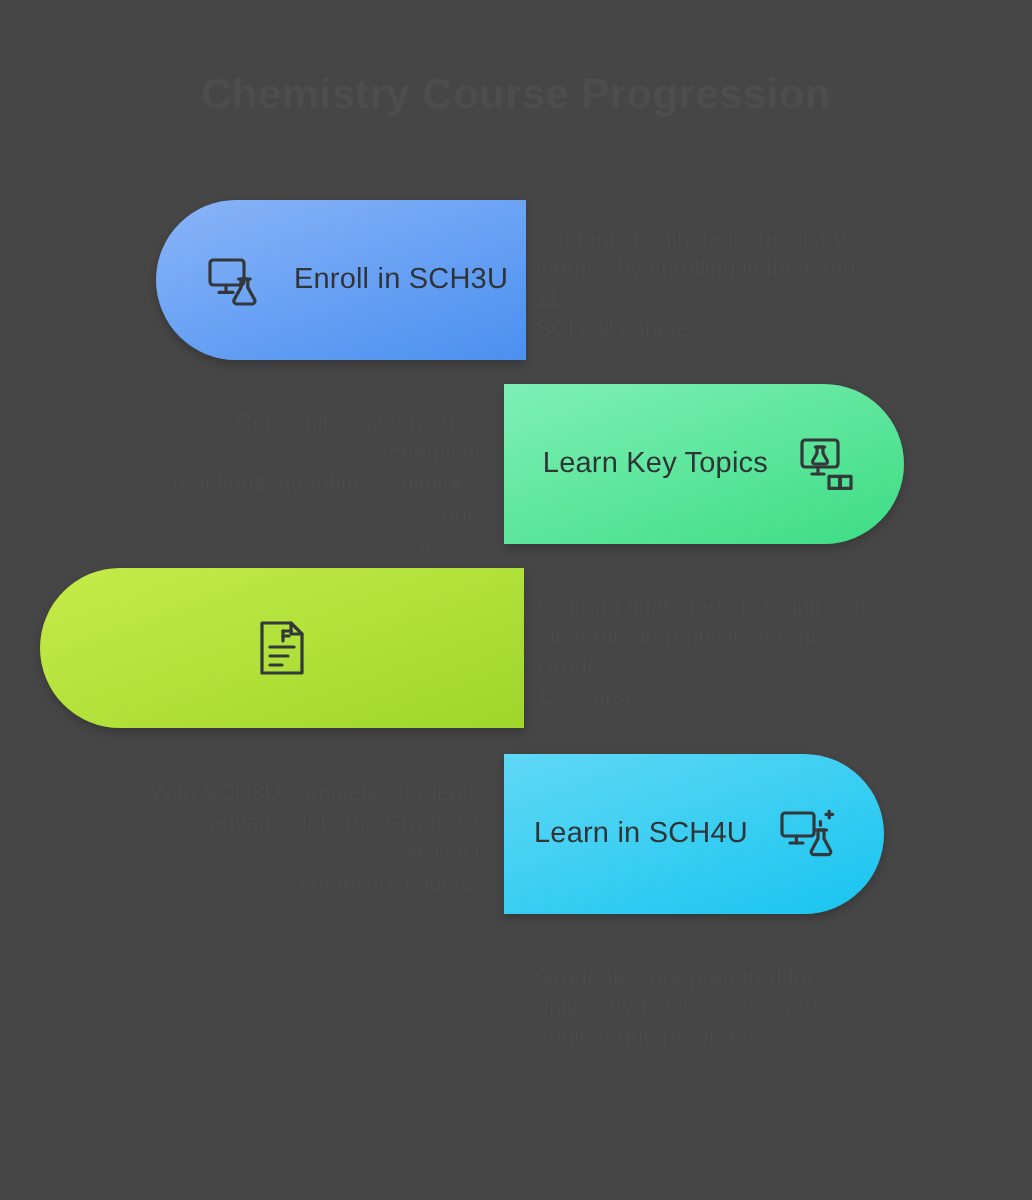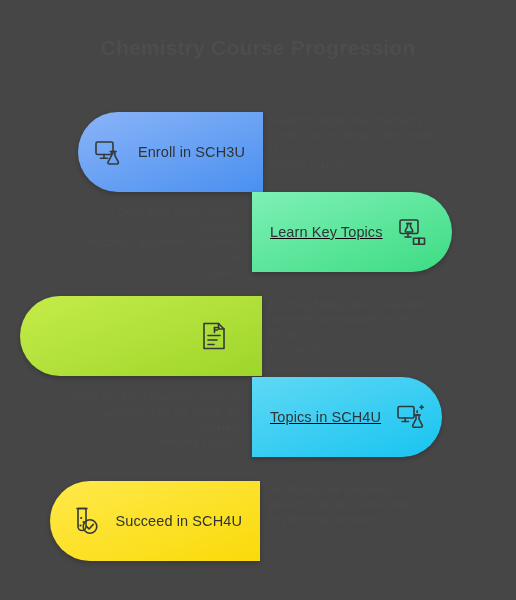--- a/index.html
+++ b/index.html
@@ -54,33 +54,31 @@
     display: flex;
     align-items: center;
     box-shadow: 0 2px 5px rgba(0,0,0,0.22);
   }
 
   
   .step.dir-right {
     border-top-left-radius: 40px;
     border-bottom-left-radius: 40px;
     padding-left: 22px;
-    padding-right: 18px;
-    justify-content: flex-end;
-    margin-top: 12px;
+    padding-right: 8px;
+    justify-content: center;
   }
 
   
   .step.dir-left {
     border-top-right-radius: 40px;
     border-bottom-right-radius: 40px;
     padding-right: 22px;
     padding-left: 18px;
-    justify-content: flex-start;
-    text-decoration: underline;
+    justify-content: flex-end;
   }
 
   .step-label {
     font-size: 14.5px;
     color: #2f3436;
     white-space: nowrap;
     letter-spacing: 0.1px;
   }
 
   .step-icon {
@@ -154,43 +152,29 @@
         <path d="M10 20h9"></path>
         <path d="M10 24.5h6"></path>
         <path d="M16.5 7.5h4.2"></path>
         <path d="M16.5 7.5v5"></path>
         <path d="M16.5 10h3"></path>
       </svg>
     </span>
   </div>
 
   <div class="step dir-left" style="left: 252px; top: 377px; width: 190px; background: linear-gradient(160deg, rgb(95, 216, 245) 0%, rgb(24, 196, 240) 100%);">
-    <span class="step-label">Topics in SCH4U</span>
+    <span class="step-label">Learn in SCH4U</span>
     <span class="step-icon">
       <svg viewBox="0 0 32 32">
         <rect x="3" y="5.5" width="16" height="11.5" rx="1.5"></rect>
         <path d="M7 20.5h6.5"></path>
         <path c="" d="M10.2 17v3.5"></path>
         <path d="M21 14v4.2l-3.2 6a1.4 1.4 0 0 0 1.2 2.1h7a1.4 1.4 0 0 0 1.2-2.1l-3.2-6V14z"></path>
         <path d="M19.9 14h5.4"></path>
         <path d="M26.6 4.5v3.4"></path>
         <path d="M25 6.2h3.3"></path>
         <path d="M22.2 9.8v1.8"></path>
       </svg>
     </span>
   </div>
 
-  <div class="step dir-right" style="left: 50px; top: 469px; width: 210px; background: linear-gradient(160deg, rgb(255, 233, 74) 0%, rgb(250, 218, 10) 100%);">
-    <span class="step-icon">
-      <svg viewBox="0 0 32 32">
-        <path d="M9 3.5h8v18a4 4 0 0 1-8 0z"></path>
-        <path d="M8 3.5h10"></path>
-        <circle cx="12.2" cy="13" r="1.1" fill="#33383b" stroke="none"></circle>
-        <circle cx="14.6" cy="17" r="1.1" fill="#33383b" stroke="none"></circle>
-        <circle cx="11.5" cy="20.5" r="1.1" fill="#33383b" stroke="none"></circle>
-        <circle cx="21" cy="21.5" r="6.8"></circle>
-        <path d="M17.8 21.6l2.3 2.4 4.2-4.6"></path>
-      </svg>
-    </span>
-    <span class="step-label">Succeed in SCH4U</span>
-  </div>
 
 </div>
 
 </body></html>

